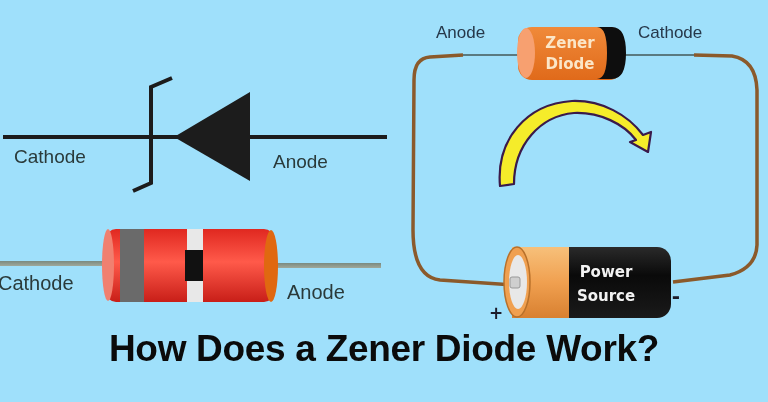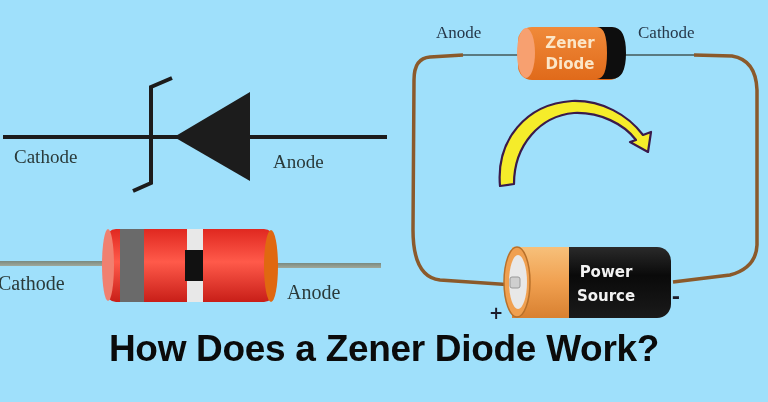--- a/index.html
+++ b/index.html
@@ -4,21 +4,21 @@
   <style>
     html, body { margin: 0; padding: 0; }
     body {
       width: 768px; height: 402px; overflow: hidden;
       background: #9fe0fb;
       position: relative;
       font-family: "DejaVu Sans", sans-serif;
     }
     .canvas { position: absolute; left: 0; top: 0; width: 768px; height: 402px; }
     .lbl {
-      position: absolute; font-family: Liberation Serif, serif;
+      position: absolute; font-family: Liberation Sans, sans-serif;
       color: #2a3a3a; white-space: nowrap;
     }
     .title {
       position: absolute; left: 0; width: 768px; top: 328px;
       text-align: center; font-family: "Liberation Sans", sans-serif;
       font-weight: bold; font-size: 37px; color: #0b0b0b; letter-spacing: -0.3px;
     }
     .svgtext { font-family: "DejaVu Sans", sans-serif; font-weight: bold; }
   </style>
 </head>

